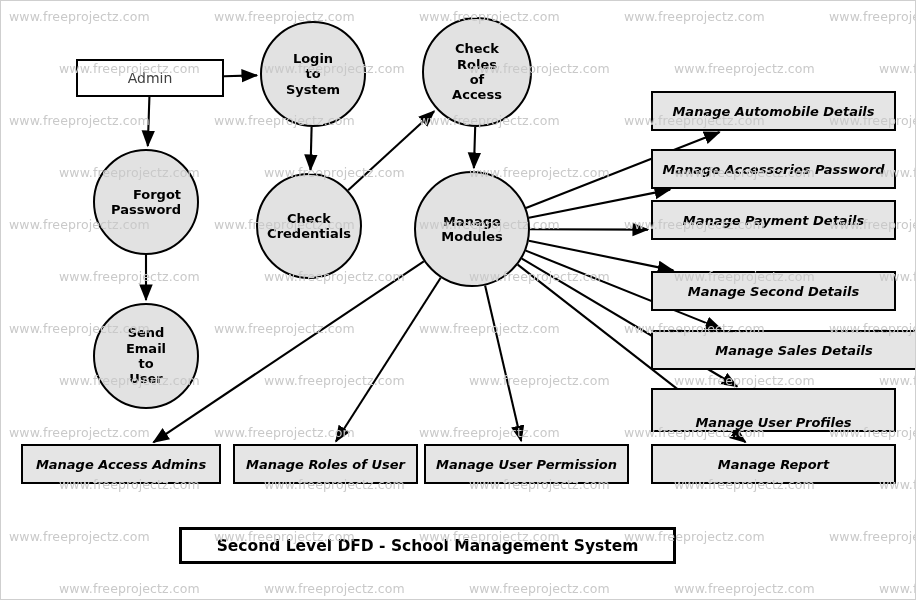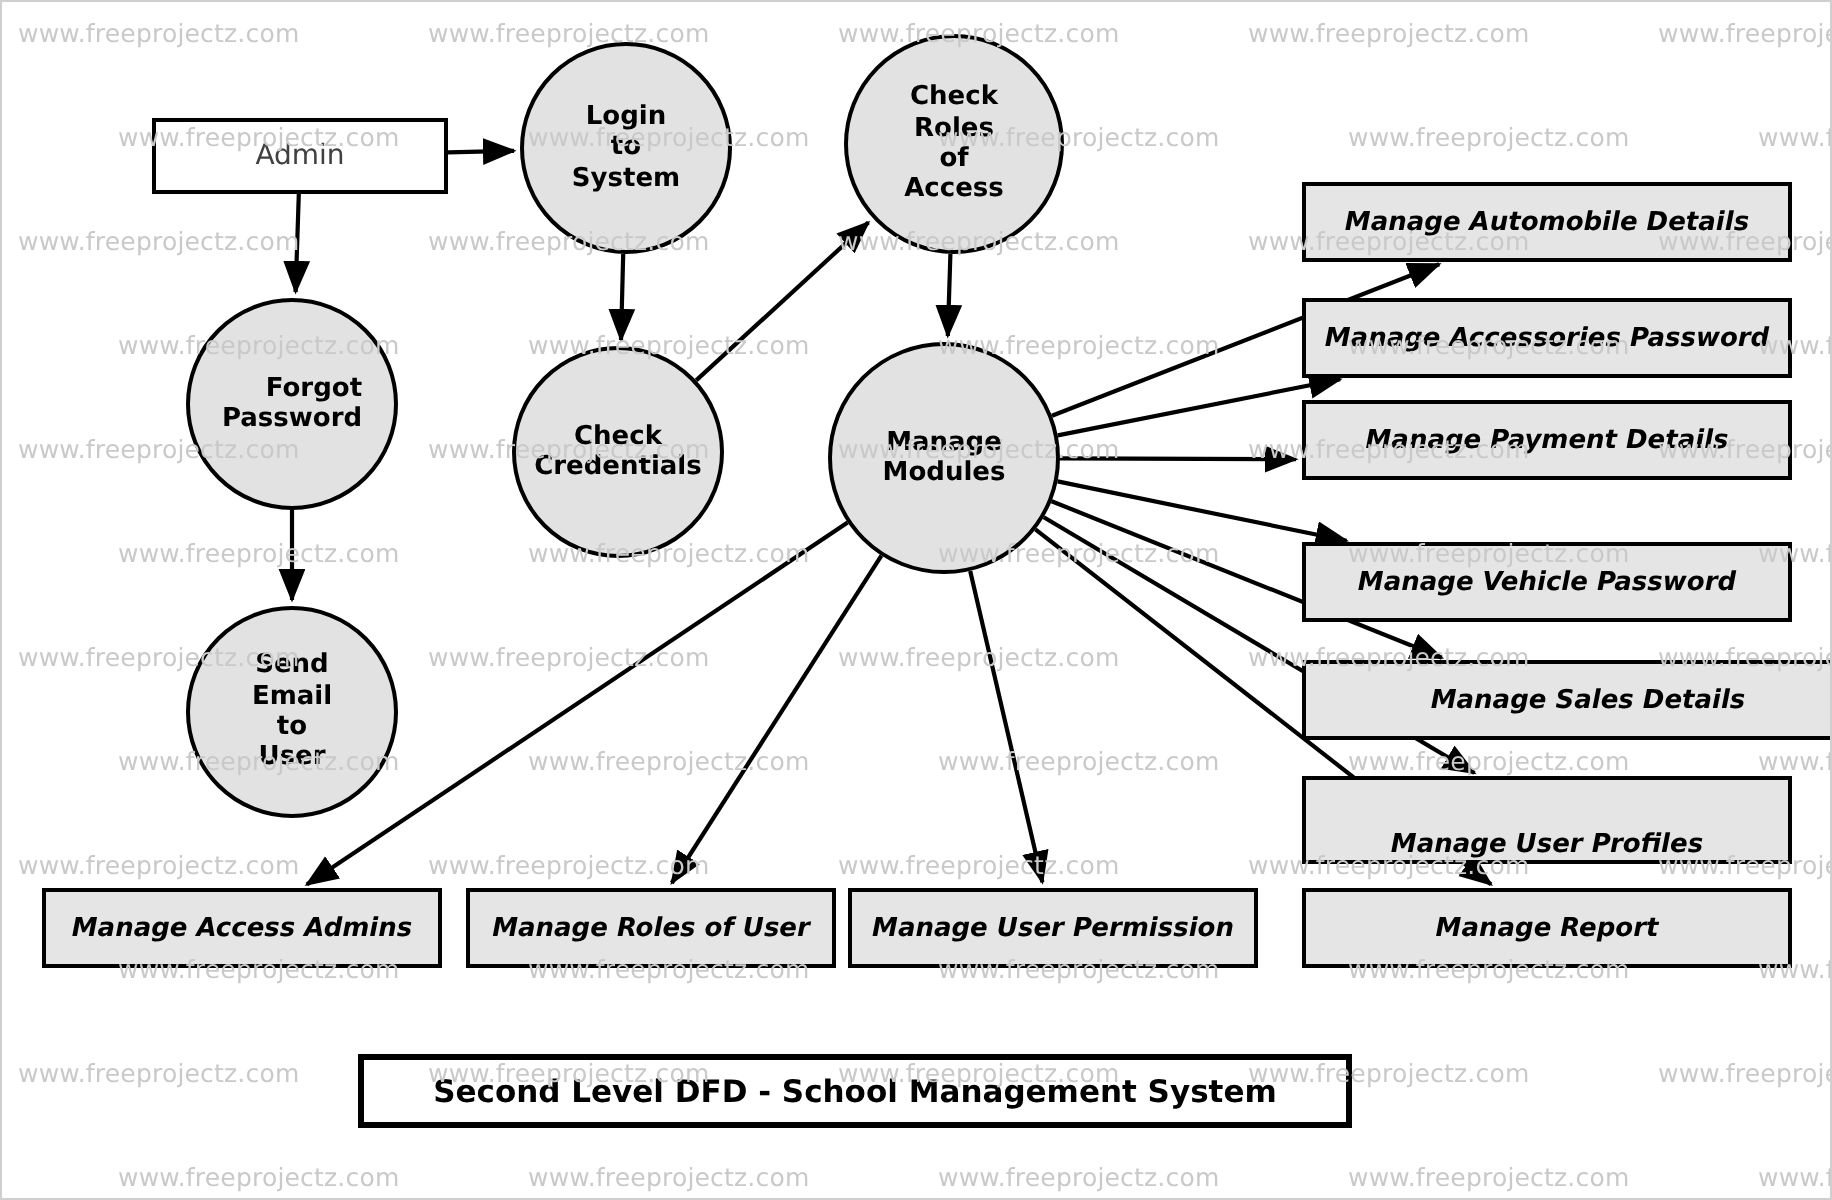--- a/index.html
+++ b/index.html
@@ -150,21 +150,21 @@
       <div class="node store" style="left: 650px; top: 90px; width: 245px; height: 40px;">
         <span class="lbl">Manage Automobile Details</span>
       </div>
       <div class="node store" style="left: 650px; top: 148px; width: 245px; height: 40px;">
         <span class="lbl">Manage Accessories Password</span>
       </div>
       <div class="node store" style="left: 650px; top: 199px; width: 245px; height: 40px;">
         <span class="lbl">Manage Payment Details</span>
       </div>
       <div class="node store" style="left: 650px; top: 270px; width: 245px; height: 40px;">
-        <span class="lbl">Manage Vehicle Password</span>
+        <span class="lbl">Manage Second Details</span>
       </div>
       <div class="node store" style="left: 650px; top: 329px; width: 286px; height: 40px;">
         <span class="lbl">Manage Sales Details</span>
       </div>
       <div class="node store" style="left: 650px; top: 387px; width: 245px; height: 44px; align-items: flex-end;">
         <span class="lbl">Manage User Profiles</span>
       </div>
       <div class="node store" style="left: 650px; top: 443px; width: 245px; height: 40px;">
         <span class="lbl">Manage Report</span>
       </div>

